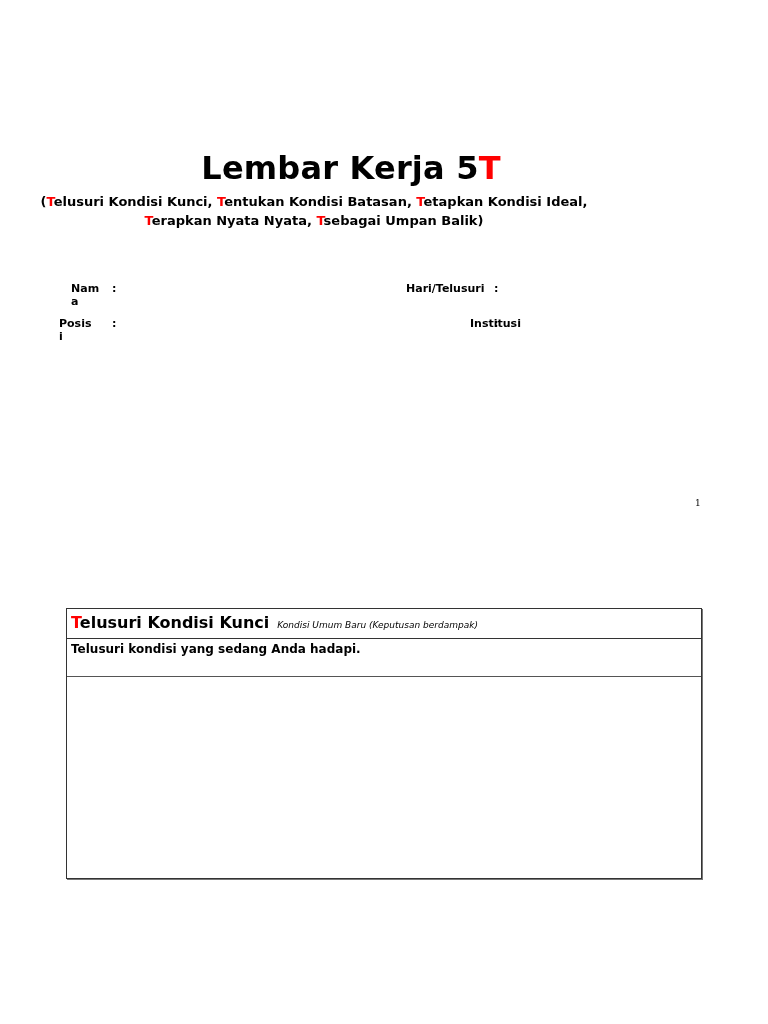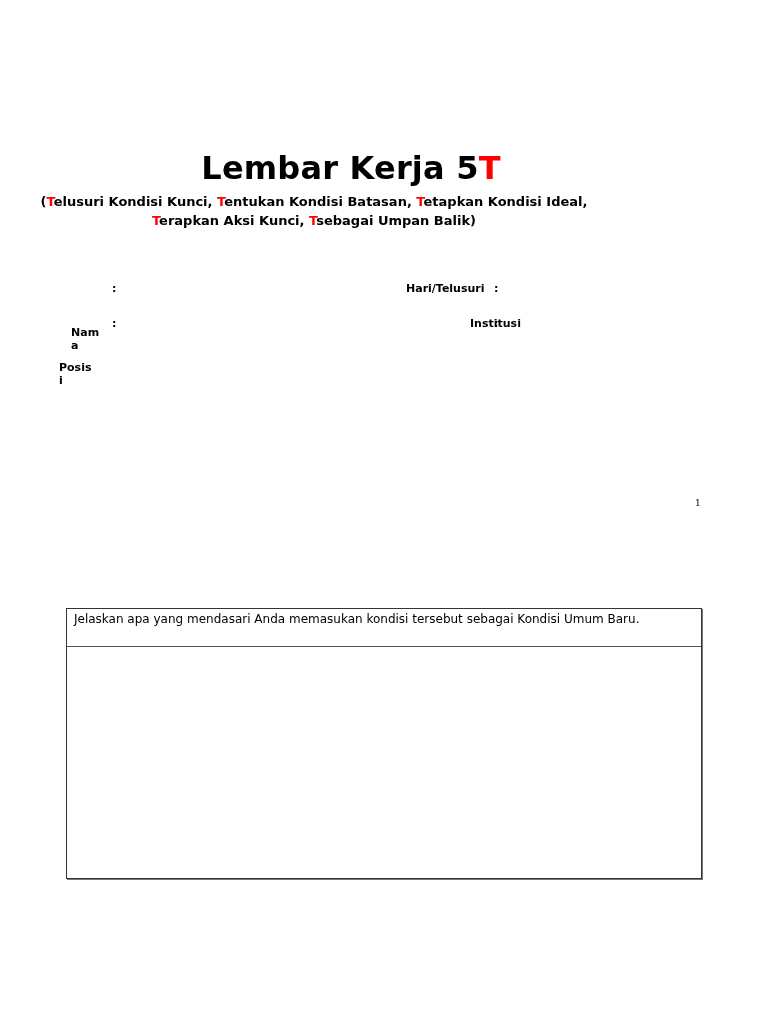--- a/index.html
+++ b/index.html
@@ -38,21 +38,21 @@
       font-weight: bold;
       line-height: 19px;
     }
 
     .field-label {
       position: absolute;
       font-size: 11px;
       font-weight: bold;
       line-height: 13px;
     }
-    .field-label.narrow { width: 34px; word-break: break-all; margin-top: 44px; }
+    .field-label.narrow { width: 34px; word-break: break-all; }
     .colon {
       position: absolute;
       font-size: 11px;
       font-weight: bold;
       line-height: 13px;
     }
 
     .page-number {
       position: absolute;
       left: 695px;
@@ -110,21 +110,21 @@
     .answer-area {
       height: 200px;
     }
   </style>
 </head>
 <body>
 
 <div class="title"><span>Lembar Kerja 5</span><span class="red">T</span></div>
 
 <div class="subtitle">
-  <span>(</span><span class="red">T</span><span>elusuri Kondisi Kunci, </span><span class="red">T</span><span>entukan Kondisi Batasan, </span><span class="red">T</span><span>etapkan Kondisi Ideal,</span><br><span class="red">T</span><span>erapkan Aksi Kunci, </span><span class="red">T</span><span>sebagai Umpan Balik</span><span>)</span>
+  <span>(</span><span class="red">T</span><span>elusuri Kondisi Kunci, </span><span class="red">T</span><span>entukan Kondisi Batasan, </span><span class="red">T</span><span>etapkan Kondisi Ideal,</span><br><span class="red">T</span><span>erapkan Nyata Nyata, </span><span class="red">T</span><span>sebagai Umpan Balik</span><span>)</span>
 </div>
 
 <div class="field-label narrow" style="left:71px; top:282px;">Nama</div>
 <div class="colon" style="left:112px; top:282px;">:</div>
 <div class="field-label" style="left:125px; top:282px; width:260px; height:26px;"></div>
 
 <div class="field-label narrow" style="left:59px; top:317px;">Posisi</div>
 <div class="colon" style="left:112px; top:317px;">:</div>
 <div class="field-label" style="left:125px; top:317px; width:260px; height:26px;"></div>
 
@@ -132,17 +132,20 @@
 <div class="colon" style="left:494px; top:282px;">:</div>
 <div class="field-label" style="left:507px; top:282px; width:190px; height:16px;"></div>
 
 <div class="field-label" style="left:435px; top:317px;margin-left:35px;">Institusi</div>
 <div class="colon" style="left:494px; top:317px;">:</div>
 <div class="field-label" style="left:507px; top:317px; width:190px; height:16px;"></div>
 
 <div class="page-number">1</div>
 
 <div class="section-table">
+  <div class="section-header">
+    <span class="section-title"><span class="red">T</span><span>elusuri Kondisi Kunci</span></span><span class="section-note">Kondisi Umum Baru (Keputusan berdampak)</span>
+  </div>
   <div class="instruction-row">
-    <div class="instruction-text">Jelaskan apa yang mendasari Anda memasukan kondisi tersebut sebagai Kondisi Umum Baru.</div>
+    <div class="instruction-heading">Telusuri kondisi yang sedang Anda hadapi.</div>
   </div>
   <div class="answer-area"></div>
 </div>
 
 </body></html>

